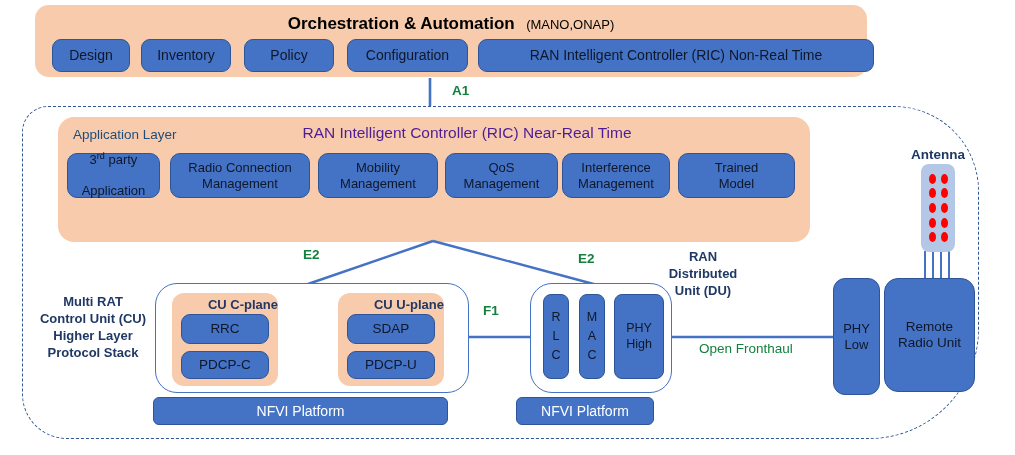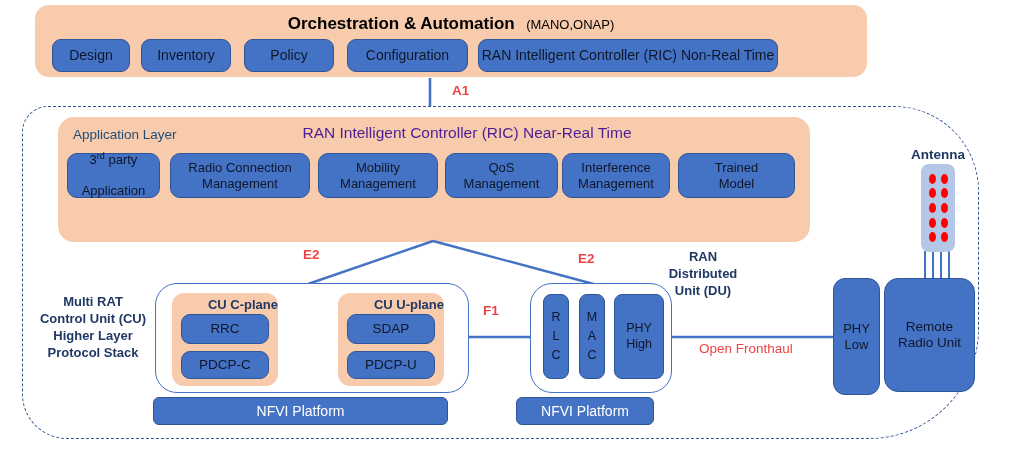--- a/index.html
+++ b/index.html
@@ -15,21 +15,21 @@
   
   #orch { left: 35px; top: 5px; width: 832px; height: 72px; border-radius: 14px; }
   #orch-title { position: absolute; left: 0; right: 0; top: 9px; text-align: center; color: #000; }
   #orch-title .main { font-weight: bold; font-size: 17px; }
   #orch-title .sub { font-size: 13px; margin-left: 7px; }
   #orch .btn { top: 34px; height: 33px; font-size: 14px; }
   #b-design { left: 17px;  width: 78px; }
   #b-inventory { left: 106px; width: 90px; }
   #b-policy { left: 209px; width: 90px; }
   #b-config { left: 312px; width: 121px; }
-  #b-ric-nrt { left: 443px; width: 300px; }
+  #b-ric-nrt { left: 443px; width: 396px; }
 
   
   #outer-dashed { position: absolute; left: 22px; top: 106px; width: 957px; height: 333px;
                   border: 1.6px dashed #2F5597; border-radius: 26px 85px 110px 45px; }
 
   
   #ric { left: 58px; top: 117px; width: 752px; height: 125px; border-radius: 16px; }
   #app-layer { position: absolute; left: 15px; top: 10px; font-size: 13.5px; color: #1F4E79; }
   #ric-title { position: absolute; left: 66px; right: 0; top: 7px; text-align: center;
                font-weight: normal; font-size: 15.5px; color: #4c1d95; }
@@ -44,21 +44,21 @@
 
   
   #db { position: absolute; left: 302px; top: 202px; width: 340px; height: 40px; }
   #db .lbl { position: absolute; left: 0; right: 0; top: 12px; text-align: center;
              color: #fff; font-size: 13.5px; }
 
   
   #wires { position: absolute; left: 0; top: 0; width: 1015px; height: 455px; pointer-events: none; }
 
   
-  .iface { position: absolute; color: #ef4444; font-weight: bold; font-size: 13.5px; }
+  .iface { position: absolute; color: #15803d; font-weight: bold; font-size: 13.5px; }
   #lbl-a1  { left: 452px; top: 83px; }
   #lbl-e2l { left: 303px; top: 247px; }
   #lbl-e2r { left: 578px; top: 251px; }
   #lbl-e1  { left: 288px; top: 310px; }
   #lbl-f1  { left: 483px; top: 303px; }
   #lbl-of  { left: 699px; top: 341px; font-weight: normal; }
 
   
   .navy { position: absolute; color: #1F3864; font-weight: bold; font-size: 13px;
           text-align: center; white-space: pre-line; line-height: 1.3; }

